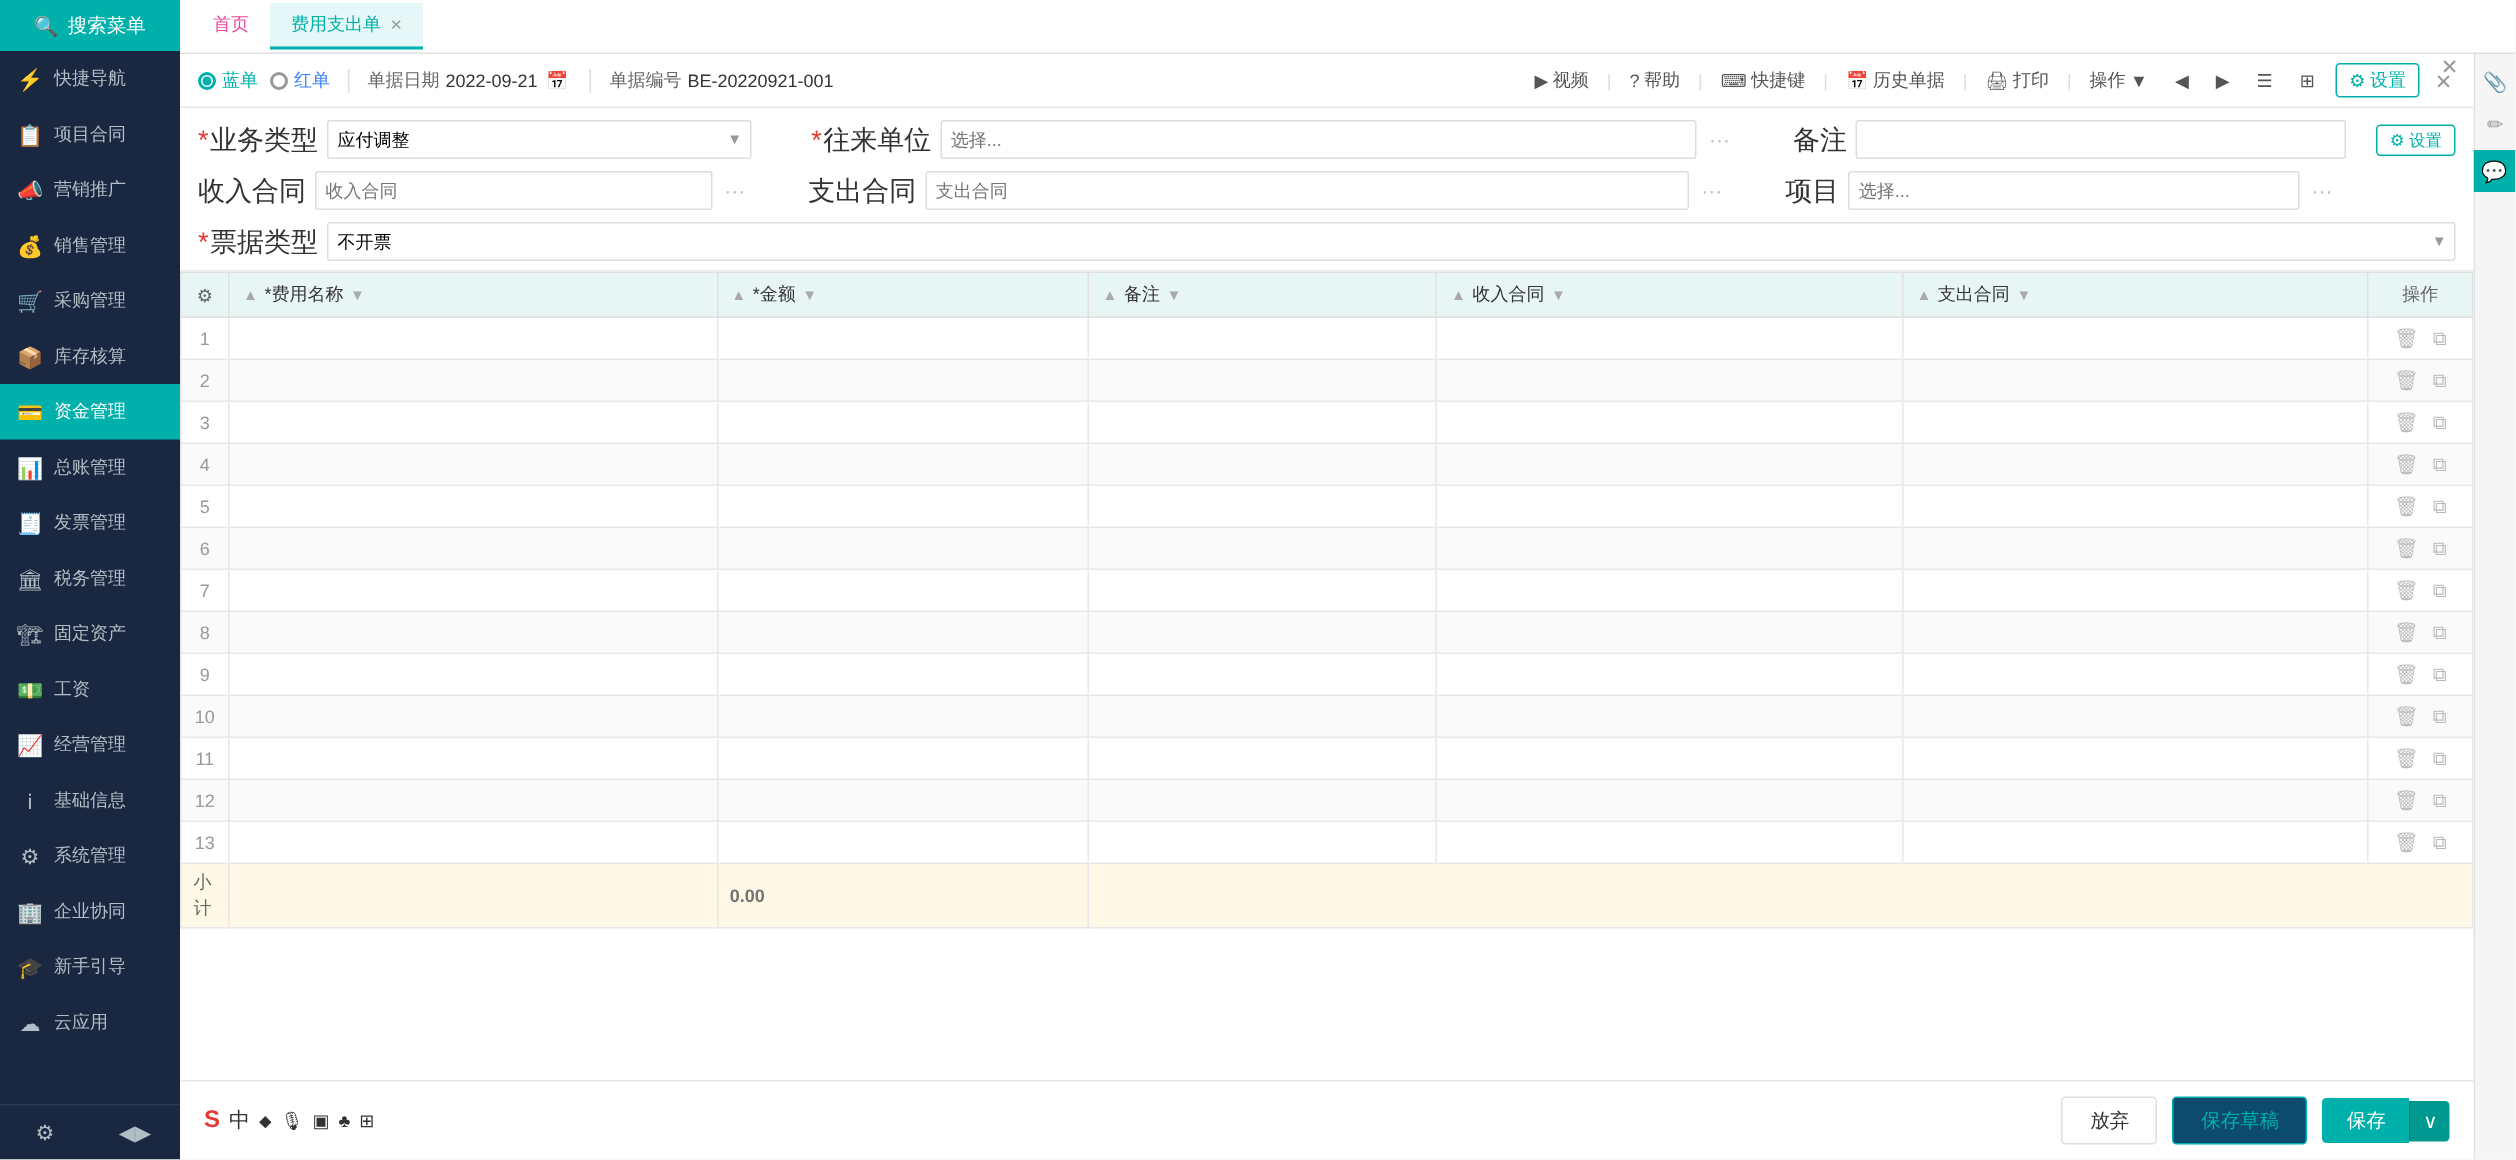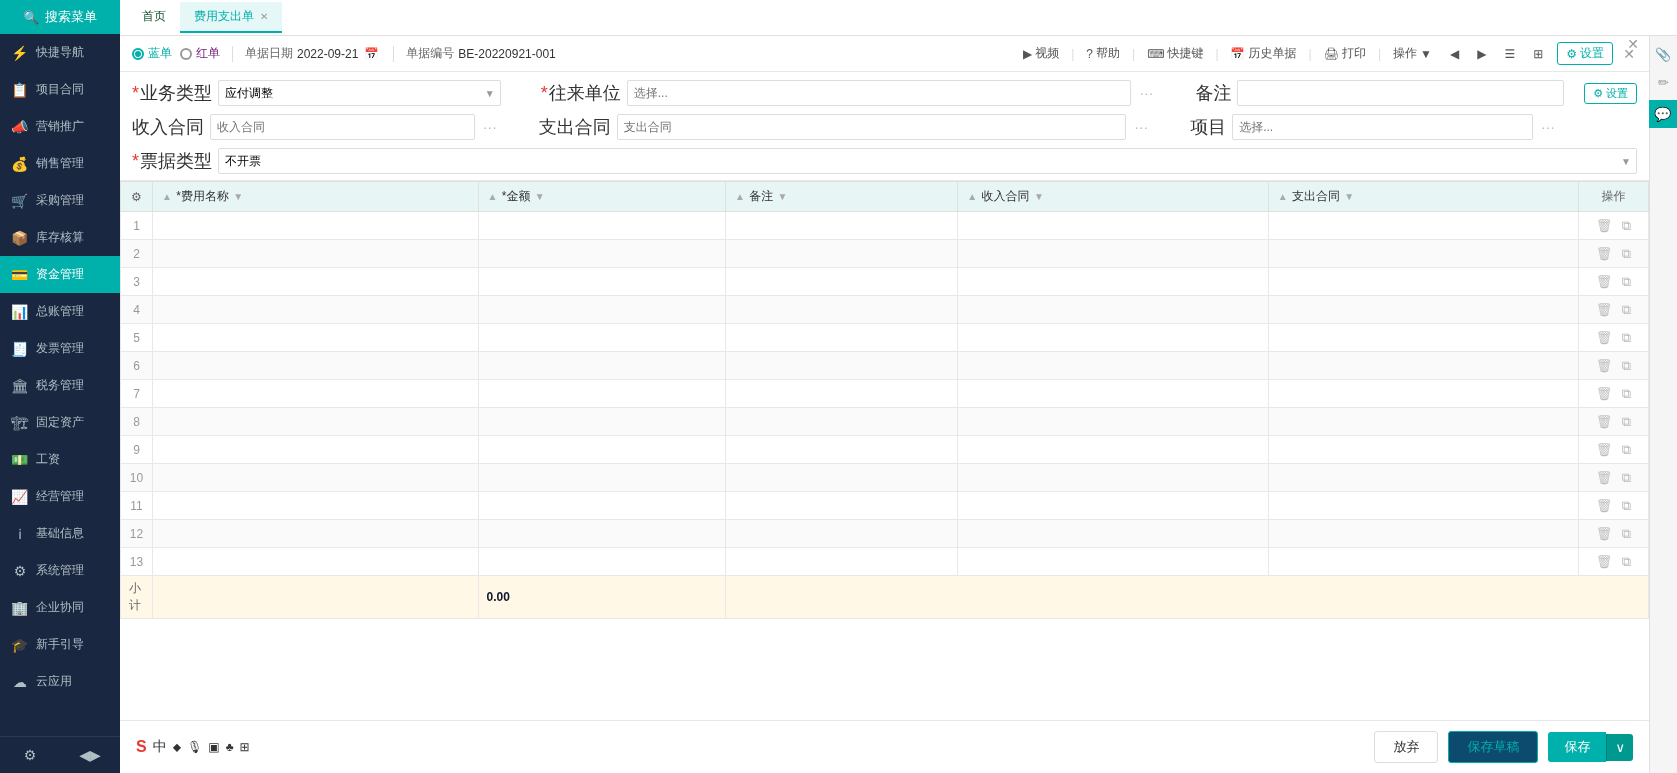--- a/index.html
+++ b/index.html
@@ -10,36 +10,36 @@
     .sidebar-top { background: #00b0aa; padding: 8px 0; display: flex; align-items: center; justify-content: center; gap: 6px; cursor: pointer; }
     .sidebar-top span { color: #fff; font-size: 13px; }
     .sidebar-item { display: flex; align-items: center; gap: 8px; padding: 10px 12px; cursor: pointer; font-size: 12px; color: #b0bec5; }
     .sidebar-item.active { background: #00b0aa; color: #fff; }
     .sidebar-item .icon { width: 16px; height: 16px; display: flex; align-items: center; justify-content: center; font-size: 14px; }
     .sidebar-bottom { margin-top: auto; display: flex; border-top: 1px solid #2a3a55; }
     .sidebar-bottom-btn { flex: 1; padding: 10px; text-align: center; cursor: pointer; color: #b0bec5; font-size: 14px; }
 
     
     .tab-bar { background: #fff; border-bottom: 1px solid #e0e0e0; display: flex; align-items: center; padding: 0 8px; height: 36px; flex-shrink: 0; }
-    .tab { display: flex; align-items: center; padding: 6px 14px; cursor: pointer; font-size: 12px; color: #14532d; border-bottom: 2px solid transparent; }
+    .tab { display: flex; align-items: center; padding: 6px 14px; cursor: pointer; font-size: 12px; color: #ec4899; border-bottom: 2px solid transparent; }
     .tab.active { color: #00b0aa; border-bottom: 2px solid #00b0aa; background: #e6f7f7; }
     .tab .close-icon { margin-left: 6px; color: #999; font-size: 10px; cursor: pointer; }
 
     
     .content { flex: 1; background: #fff; overflow: auto; position: relative; display: flex; flex-direction: column; }
 
     
     .top-toolbar { display: flex; align-items: center; padding: 6px 12px; border-bottom: 1px solid #e8e8e8; gap: 8px; flex-shrink: 0; background: #fff; }
     .radio-group { display: flex; align-items: center; gap: 8px; }
     .radio-item { display: flex; align-items: center; gap: 4px; cursor: pointer; font-size: 12px; }
     .radio-dot { width: 12px; height: 12px; border-radius: 50%; border: 2px solid #00b0aa; display: flex; align-items: center; justify-content: center; }
     .radio-dot.selected::after { content: ''; width: 6px; height: 6px; border-radius: 50%; background: #00b0aa; }
     .radio-dot.empty { border-color: #999; }
     .label-blue { color: #00b0aa; }
-    .label-red { color: #701a75; }
+    .label-red { color: #3b82f6; }
     .divider-v { width: 1px; height: 16px; background: #ddd; margin: 0 4px; }
     .field-info { display: flex; align-items: center; gap: 4px; font-size: 12px; color: #333; }
     .field-info .label { color: #666; }
     .field-info .value { color: #333; }
     .calendar-icon { color: #999; cursor: pointer; margin: 0 2px; }
     .spacer { flex: 1; }
     .toolbar-actions { display: flex; align-items: center; gap: 6px; font-size: 12px; color: #555; }
     .toolbar-btn { display: flex; align-items: center; gap: 3px; cursor: pointer; padding: 2px 6px; border-radius: 3px; color: #555; }
     .setting-btn { display: flex; align-items: center; gap: 3px; color: #00b0aa; cursor: pointer; border: 1px solid #00b0aa; padding: 2px 8px; border-radius: 3px; font-size: 12px; }
     .win-btn { width: 16px; height: 16px; display: flex; align-items: center; justify-content: center; cursor: pointer; color: #999; font-size: 14px; }
@@ -55,21 +55,21 @@
     table tbody tr:nth-child(even) { background: #fafafa; }
     table tbody td { border: 1px solid #e8e8e8; padding: 2px 8px; vertical-align: middle; }
     table tbody td.row-num { color: #999; text-align: center; width: 30px; }
     table tbody td.action { text-align: center; white-space: nowrap; }
     table tfoot tr { background: #fff8e6; }
     table tfoot td { padding: 4px 8px; border: 1px solid #e8e8e8; font-size: 12px; }
     .th-config { color: #666; cursor: pointer; }
     .sort-icon { color: #aaa; font-size: 10px; margin: 0 1px; }
     .action-icon { color: #bbb; cursor: pointer; font-size: 13px; margin: 0 3px; }
     .subtotal-label { color: #666; }
-    .subtotal-value { color: #0f172a; font-weight: bold; }
+    .subtotal-value { color: #737373; font-weight: bold; }
     .ops-col { width: 70px; text-align: center; color: #666; }
 
     
     .bottom-bar { display: flex; align-items: center; justify-content: flex-end; padding: 10px 16px; border-top: 1px solid #e8e8e8; background: #fff; gap: 10px; flex-shrink: 0; }
     .bottom-icons { display: flex; align-items: center; gap: 6px; margin-right: auto; }
     .btn { padding: 6px 18px; border-radius: 3px; font-size: 13px; cursor: pointer; border: none; outline: none; }
     .btn-default { background: #fff; border: 1px solid #ddd; color: #333; }
     .btn-secondary { background: #0c4a6e; border: 1px solid #00b0aa; color: #00b0aa; }
     .btn-primary-arrow { display: flex; align-items: center; }
     .btn-primary-arrow span { padding: 6px 16px; background: #00b0aa; color: #fff; border-radius: 3px 0 0 3px; cursor: pointer; font-size: 13px; }

